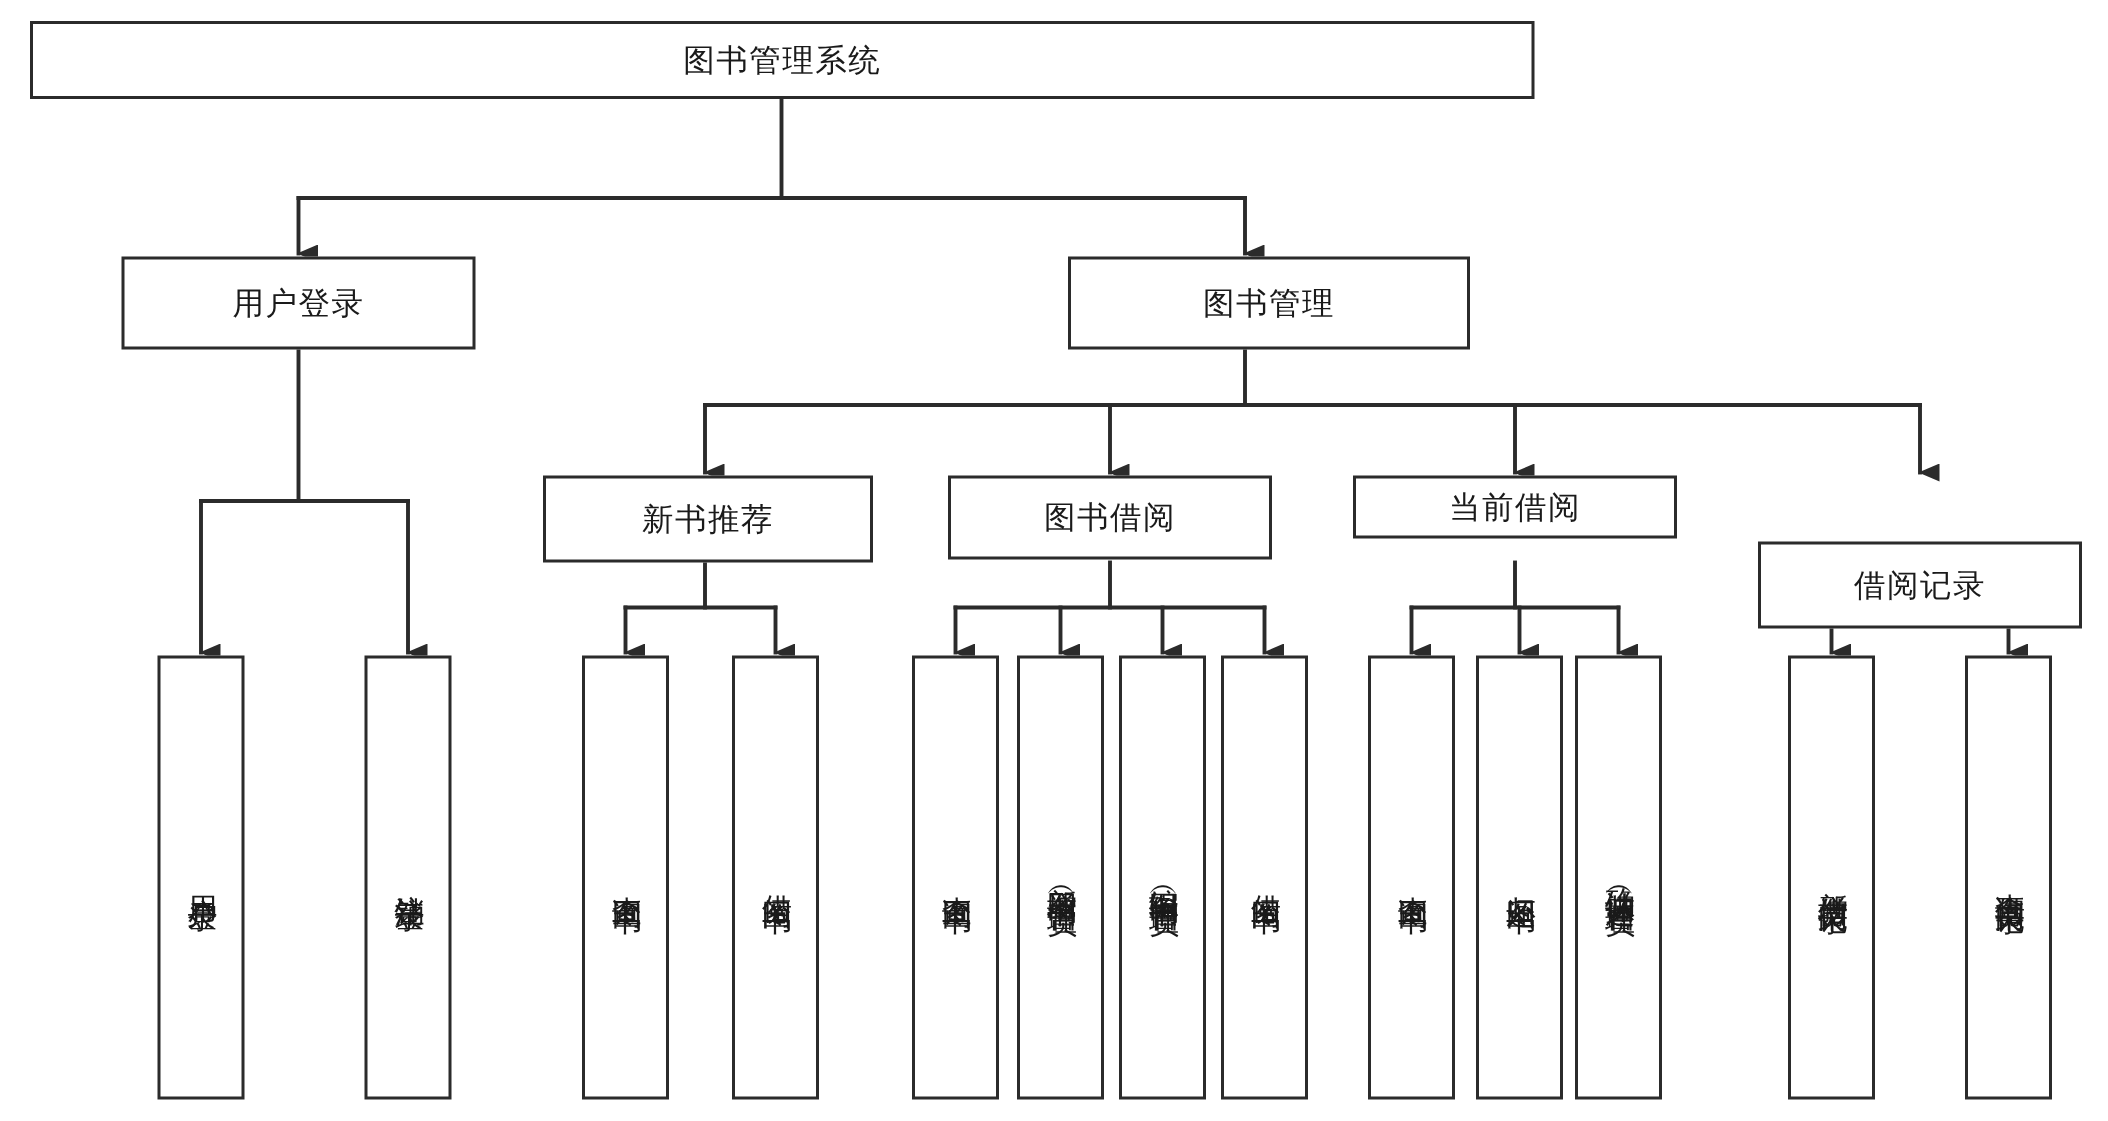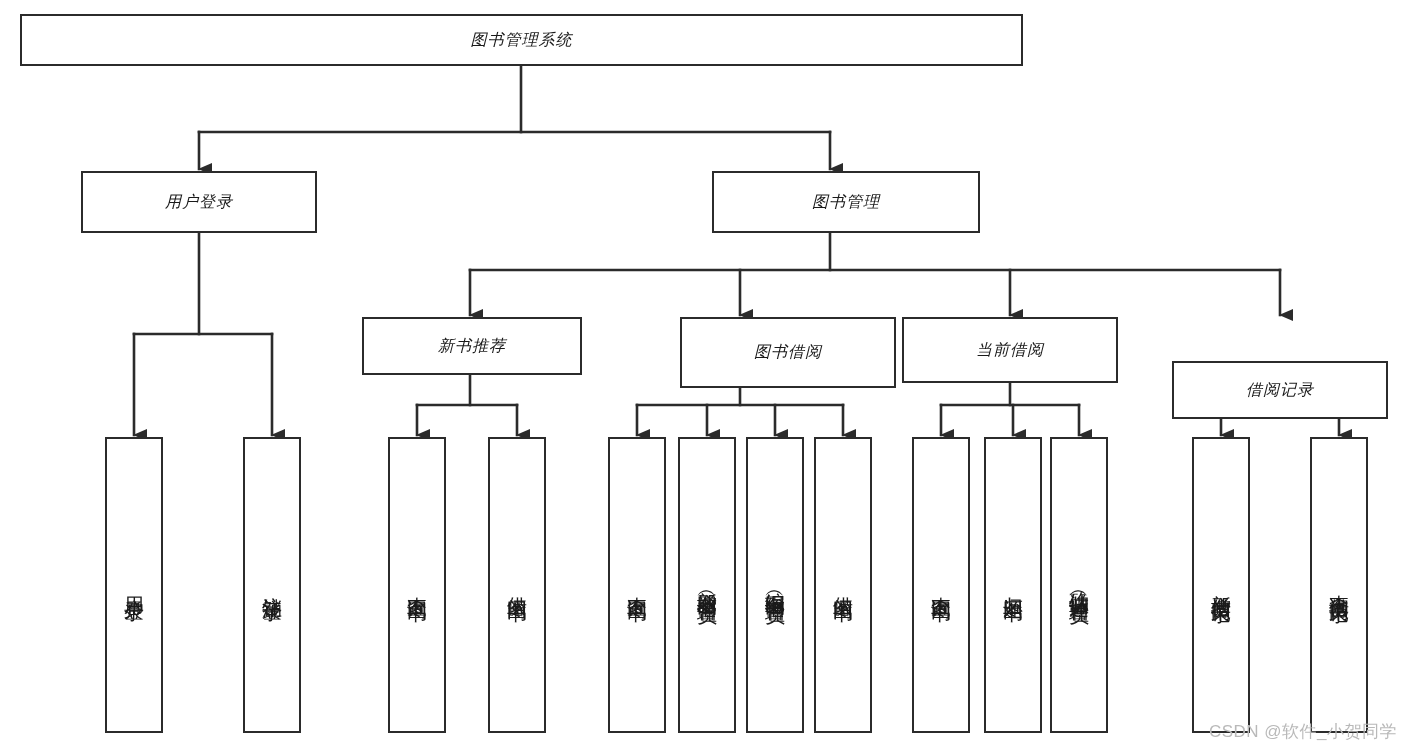--- a/index.html
+++ b/index.html
@@ -30,23 +30,22 @@
     box-sizing: border-box;
     background: #ffffff;
     border: 2px solid #2b2b2b;
     display: flex;
     align-items: center;
     justify-content: center;
     color: #1a1a1a;
     text-align: center;
   }
   .node.horiz {
-    font-size: 16px;
+    font-size: 21px;
     letter-spacing: 1px;
-    font-style: italic;
   }
   .node.vert {
     font-size: 20px;
     letter-spacing: 1px;
   }
   .node.vert .label {
     writing-mode: vertical-rl;
     text-orientation: upright;
     line-height: 1.05;
     white-space: nowrap;
@@ -119,24 +118,24 @@
       </div>
       <div class="node horiz" style="left: 81px; top: 171px; width: 236px; height: 62px;">
         <span class="label">用户登录</span>
       </div>
       <div class="node horiz" style="left: 712px; top: 171px; width: 268px; height: 62px;">
         <span class="label">图书管理</span>
       </div>
       <div class="node horiz" style="left: 362px; top: 317px; width: 220px; height: 58px;">
         <span class="label">新书推荐</span>
       </div>
-      <div class="node horiz" style="left: 632px; top: 317px; width: 216px; height: 71px; margin-left: 48px;">
+      <div class="node horiz" style="left: 632px; top: 317px; width: 216px; height: 56px;">
         <span class="label">图书借阅</span>
       </div>
-      <div class="node horiz" style="left: 902px; top: 317px; width: 216px; height: 66px;">
+      <div class="node horiz" style="left: 902px; top: 317px; width: 216px; height: 42px;">
         <span class="label">当前借阅</span>
       </div>
       <div class="node horiz" style="left: 1172px; top: 317px; width: 216px; height: 58px; margin-top: 44px;">
         <span class="label">借阅记录</span>
       </div>
       <div class="node vert" style="left: 105px; top: 437px; width: 58px; height: 296px;">
         <span class="label">用户登录</span>
       </div>
       <div class="node vert" style="left: 243px; top: 437px; width: 58px; height: 296px;">
         <span class="label">注销登录</span>
@@ -169,15 +168,14 @@
         <span class="label">确认归还（管理员）</span>
       </div>
       <div class="node vert" style="left: 1192px; top: 437px; width: 58px; height: 296px;">
         <span class="label">新增借阅记录</span>
       </div>
       <div class="node vert" style="left: 1310px; top: 437px; width: 58px; height: 296px;">
         <span class="label">查询借阅记录</span>
       </div>
     </div>
 
-  <div id="watermark">CSDN @软件_小贺同学</div>
 
 </div>
 
 </body></html>

